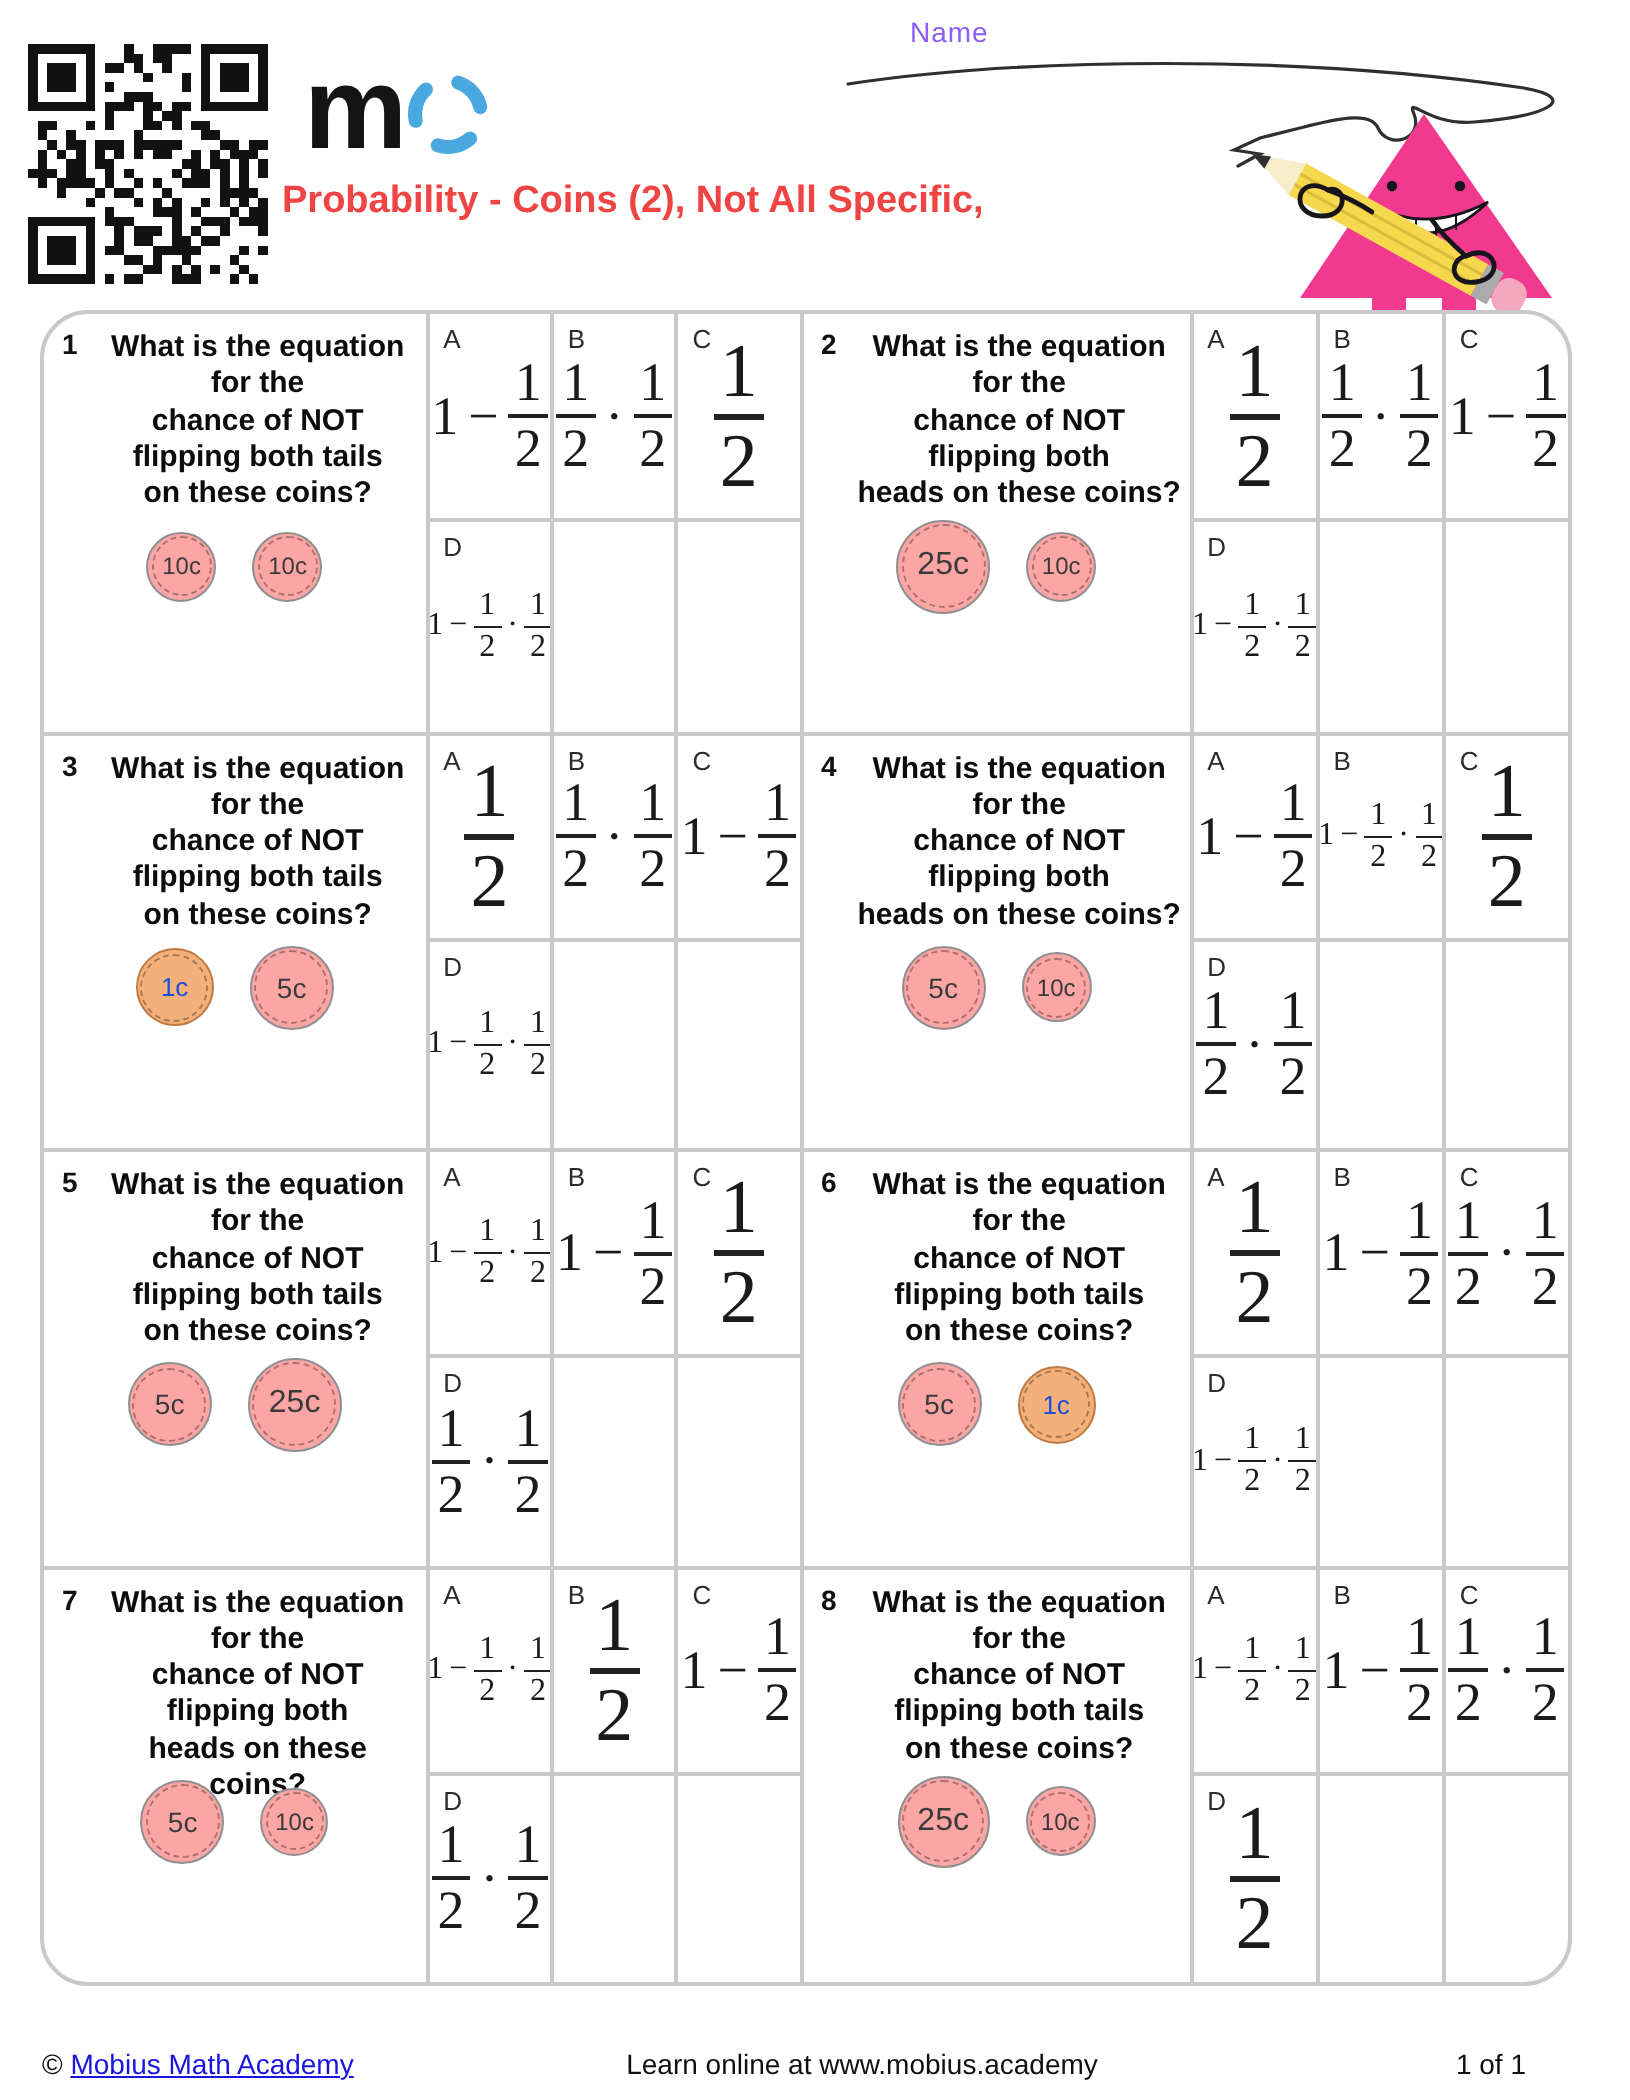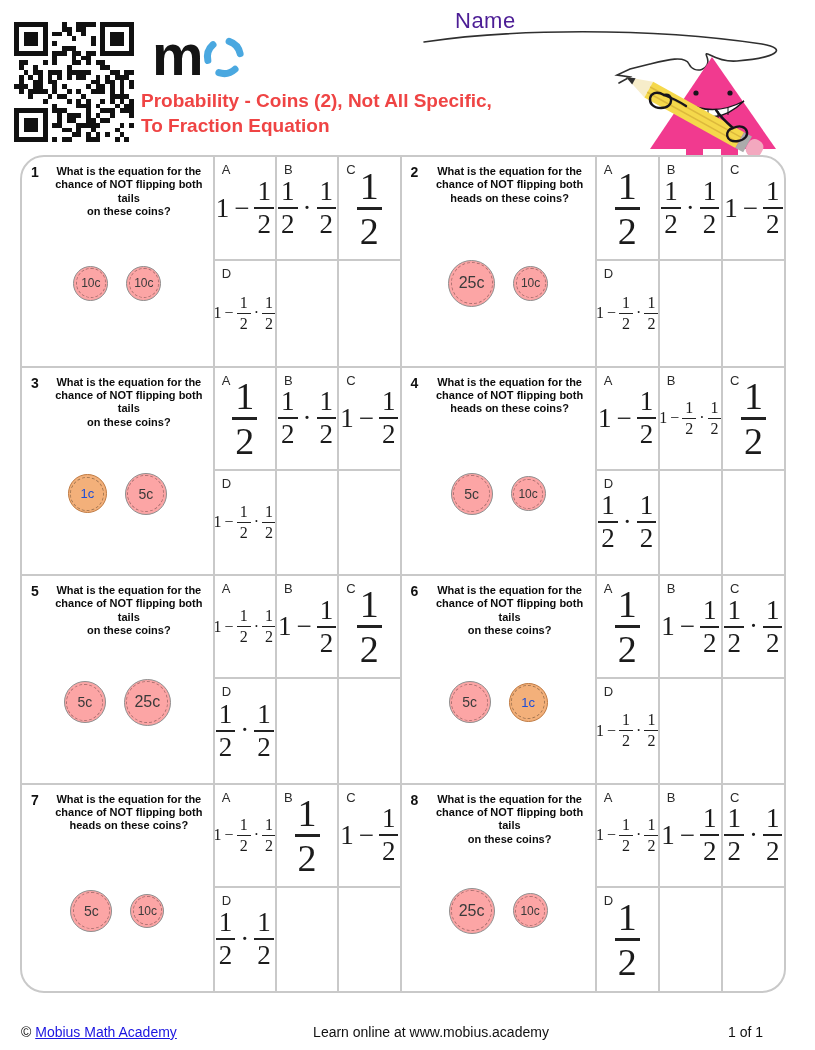--- a/index.html
+++ b/index.html
@@ -6,34 +6,34 @@
   body{width:815px;height:1050px;position:relative;overflow:hidden;
        font-family:"Liberation Sans",sans-serif;color:#111;}
 
   
   .qr{position:absolute;left:14px;top:22px;width:120px;height:120px;}
   .logo{position:absolute;left:152px;top:24px;height:60px;display:flex;align-items:center;
         font-weight:800;font-size:58px;letter-spacing:-3px;color:#141414;}
   .logo svg{margin:6px -1px 0 0;}
   .title{position:absolute;left:141px;top:88px;font-size:19px;font-weight:bold;
          line-height:1.32;color:#ef4444;}
-  .name-label{position:absolute;left:455px;top:8px;font-size:22px;color:#4c1d95;letter-spacing:.5px;}
+  .name-label{position:absolute;left:455px;top:8px;font-size:14px;color:#8b5cf6;letter-spacing:.5px;}
   .doodle{position:absolute;left:410px;top:0;width:405px;height:160px;pointer-events:none;}
 
   
   .worksheet{position:absolute;left:20px;top:155px;width:766px;height:838px;box-sizing:border-box;
              border:2px solid #c9c9c9;border-radius:24px;overflow:hidden;background:#fff;
              display:grid;grid-template-columns:380fr 387fr;grid-template-rows:repeat(4,1fr);}
   .question{position:relative;display:flex;min-height:0;}
   .question:nth-child(even){border-left:2px solid #c9c9c9;}
   .question:nth-child(n+3){border-top:2px solid #c9c9c9;}
 
   .qleft{width:50.5%;position:relative;box-sizing:border-box;}
   .qnum{position:absolute;top:7px;left:9px;font-size:14px;font-weight:bold;color:#111;}
-  .qtext{margin:8px 3px 0 26px;text-align:center;font-size:11px;font-weight:bold;
+  .qtext{margin:8px 3px 0 26px;text-align:center;font-size:15px;font-weight:bold;
          line-height:1.22;white-space:pre-line;color:#0c0c0c;}
   .coin-row{position:absolute;left:0;right:0;top:99px;height:54px;display:flex;
             align-items:center;justify-content:center;gap:18px;}
   .coin{border-radius:50%;display:flex;align-items:center;justify-content:center;
         position:relative;box-sizing:border-box;color:#3a3a3a;font-weight:normal;}
   .coin.silver{background:#fca5a5;border:1.5px solid #8f8f8f;}
   .coin.copper{background:#f3b07a;border:1.5px solid #bf7a42;color:#1d4ed8;}
   .coin::after{content:"";position:absolute;inset:1.5px;border-radius:50%;
                border:1px dashed rgba(0,0,0,.32);}
 
@@ -361,21 +361,20 @@
     <g stroke="#4aa8e0" stroke-width="7" stroke-linecap="round">
       <path d="M 23 6.5 A 16.5 16.5 0 0 1 37.3 14.8" transform="rotate(18 23 23)"></path>
       <path d="M 23 6.5 A 16.5 16.5 0 0 1 37.3 14.8" transform="rotate(138 23 23)"></path>
       <path d="M 23 6.5 A 16.5 16.5 0 0 1 37.3 14.8" transform="rotate(258 23 23)"></path>
     </g>
   </svg>
 </div>
 
 <div class="title">
   <div>Probability - Coins (2), Not All Specific,</div>
-  <div>To Fraction Equation</div>
 </div>
 
 <div class="name-label">Name</div>
 
 <svg class="doodle" viewBox="410 0 405 160">
 
   <path d="M424,42 C510,29 648,27 762,44 C790,49 775,58 737,61
            C714,63 703,47 707,57 C712,70 694,75 689,64 C685,55 666,60 650,64
            L630,69 l-13,6 l13,2 l-11,6" fill="none" stroke="#2f2f2f" stroke-width="1.6" stroke-linecap="round"></path>
 

